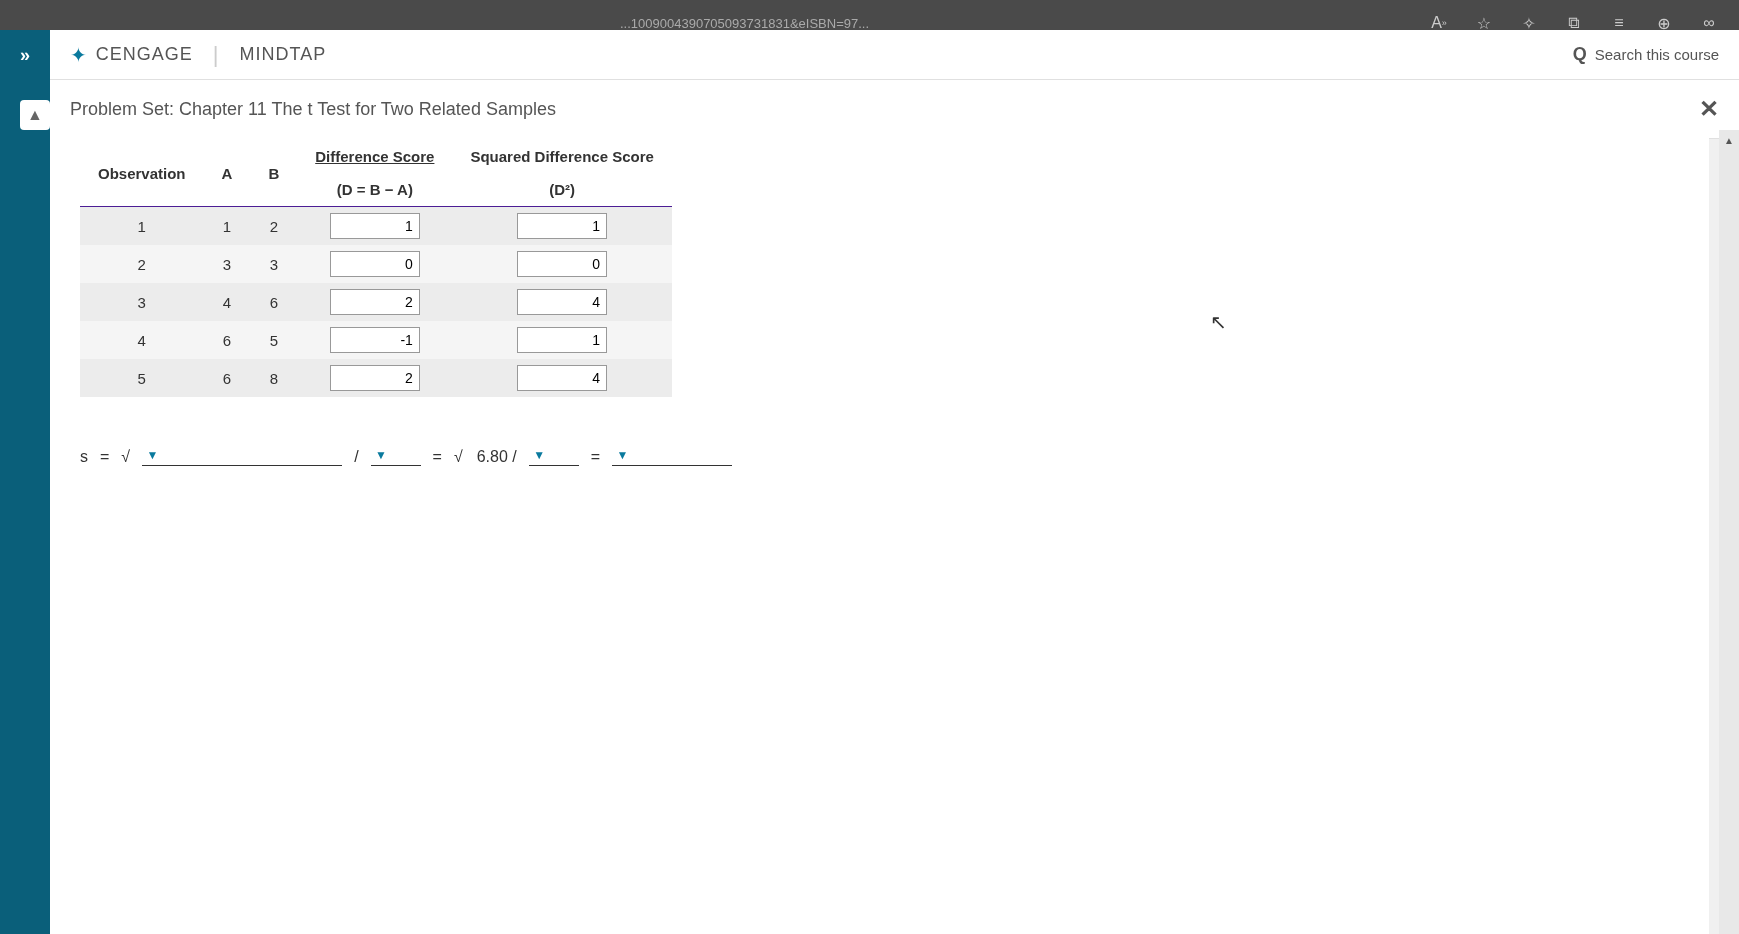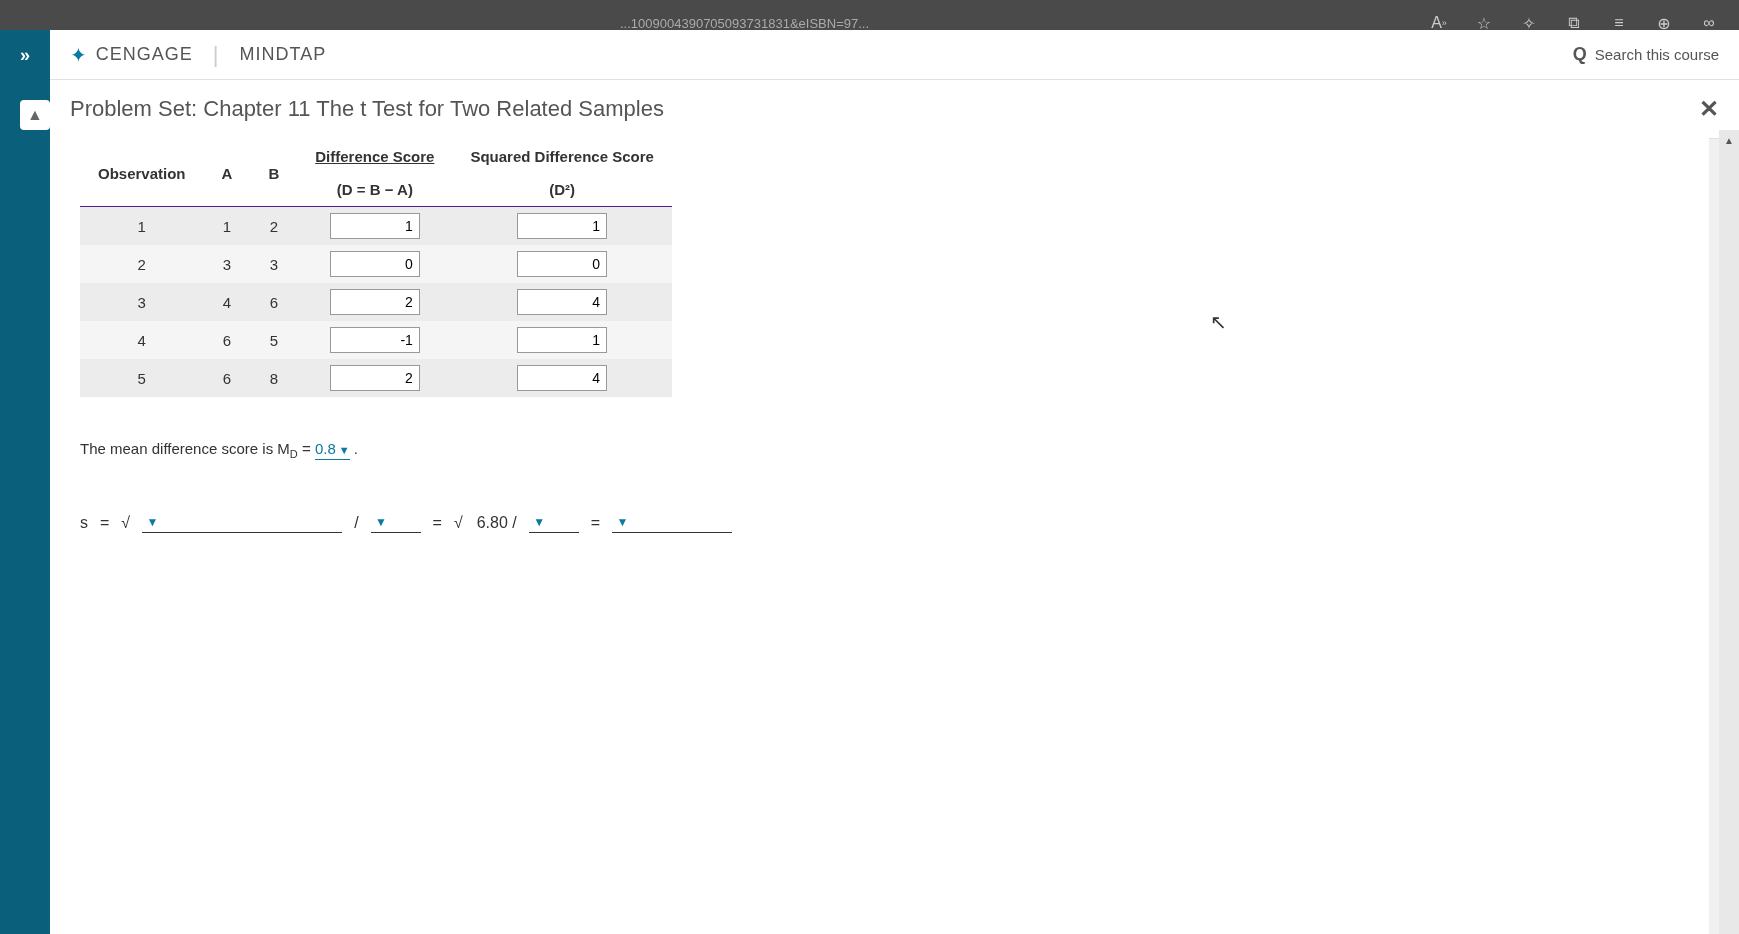--- a/index.html
+++ b/index.html
@@ -108,21 +108,21 @@
       top: 80px;
       right: 0;
       padding: 15px 20px;
       background: white;
       display: flex;
       align-items: center;
       justify-content: space-between;
       border-bottom: 1px solid #e0e0e0;
     }
     .subheader-title {
-      font-size: 22px;
+      font-size: 18px;
       font-weight: 400;
       color: #555;
     }
     .close-x {
       font-size: 24px;
       color: #555;
       cursor: pointer;
       font-weight: bold;
     }
     .content {
@@ -333,23 +333,20 @@
       <tr>
         <td>5</td>
         <td>6</td>
         <td>8</td>
         <td><input class="diff-input" value="2" style=""></td>
         <td><input class="diff-input" value="4" style=""></td>
       </tr>
     </tbody>
   </table>
 
-  <p class="body-text">
-    <span>The mean difference score is M</span><span class="sub">D</span><span> = </span><span class="dropdown-value"><span>0.8</span><span class="dropdown-caret">▼</span></span><span> .</span>
-  </p>
 
 
 
   <div class="formula-row">
     <span>s</span>
     <span>=</span>
     <span>√</span>
     <span class="blank-line">&nbsp;<span class="caret-abs">▼</span></span>
     <span>/</span>
     <span class="blank-line-short">&nbsp;<span class="caret-abs">▼</span></span>

